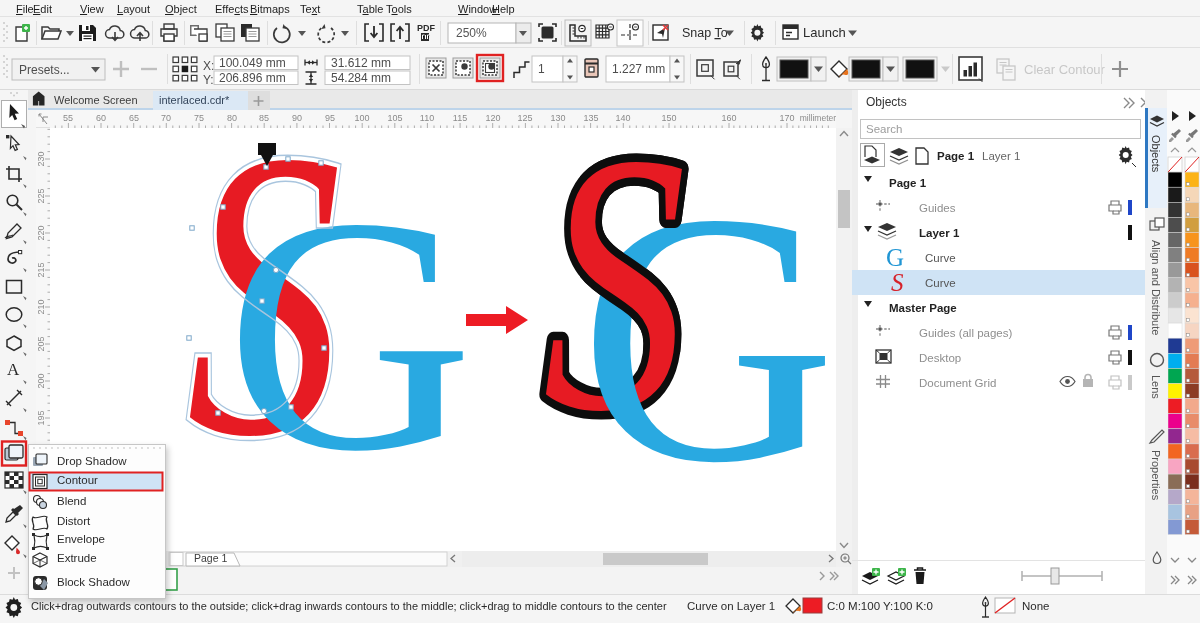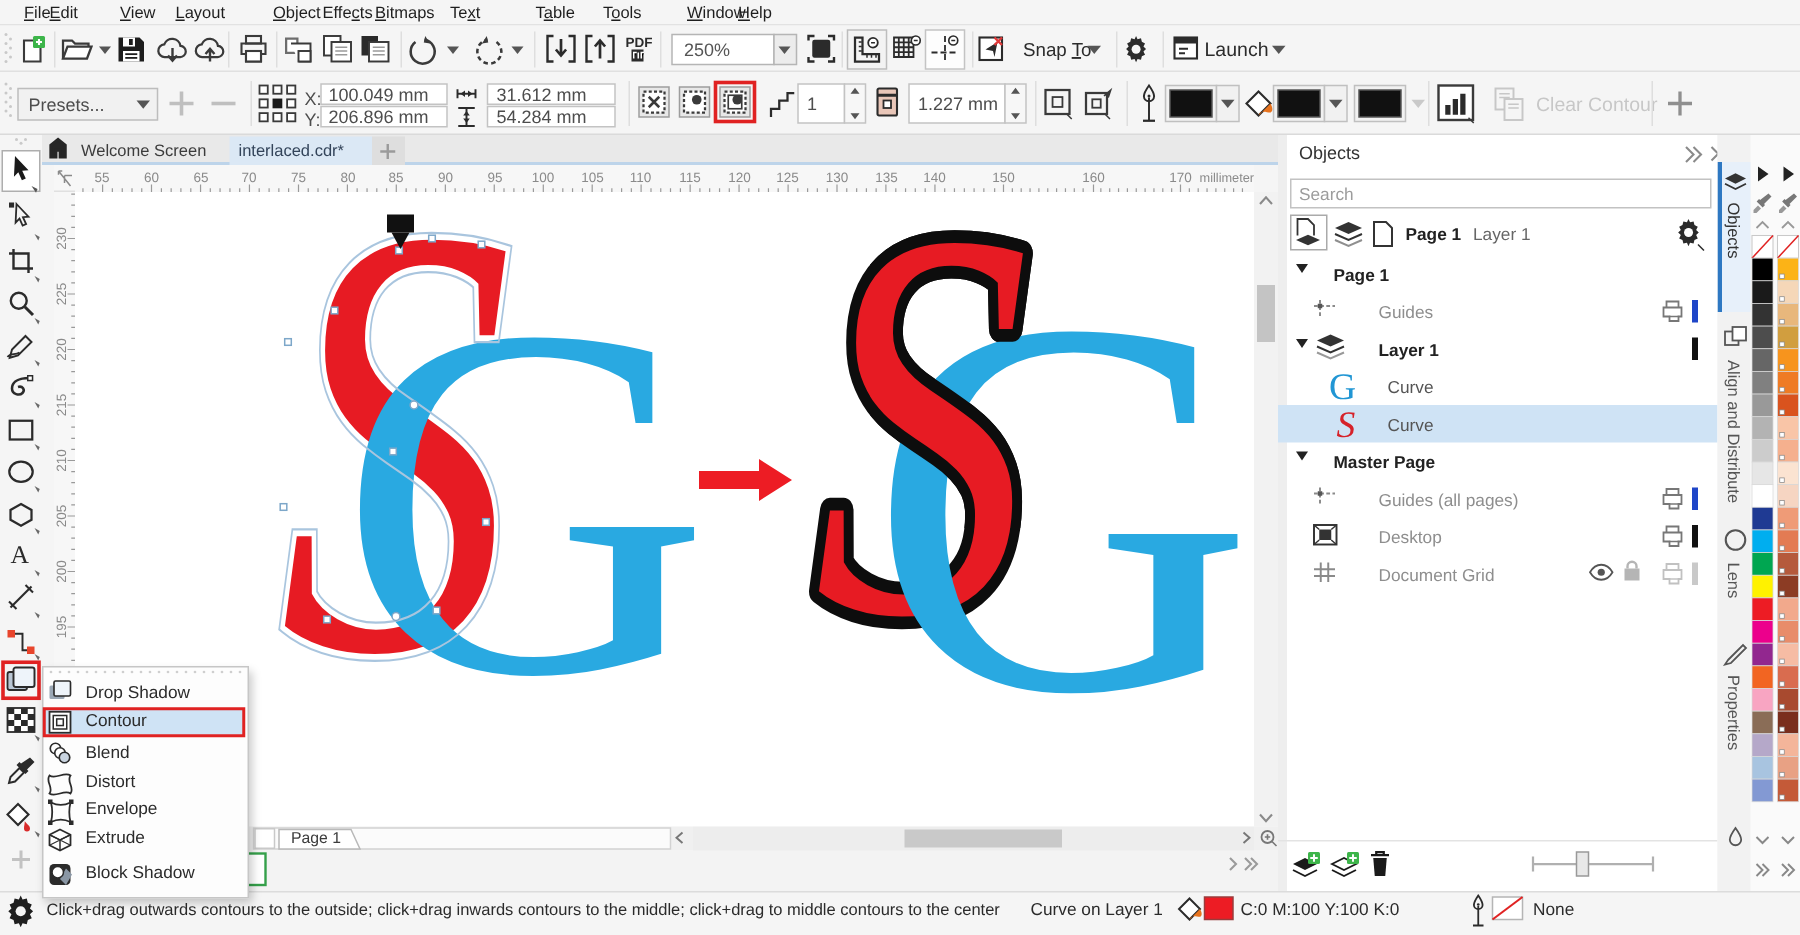--- a/index.html
+++ b/index.html
@@ -10,26 +10,26 @@
 svg{display:block}
 </style></head>
 <body>
 
 <div class="bar sep" style="top:0;height:17px"></div>
 <div style="position:absolute;top:2.5px;left:0;width:948px;height:14px;font-size:11px;color:#1e1e1e">
 <span class="abs" style="left:16px"><u>F</u>ile</span>
 <span class="abs" style="left:33px"><u>E</u>dit</span>
 <span class="abs" style="left:80px"><u>V</u>iew</span>
 <span class="abs" style="left:117px"><u>L</u>ayout</span>
-<span class="abs" style="left:182px"><u>O</u>bject</span>
+<span class="abs" style="left:165px"><u>O</u>bject</span>
 <span class="abs" style="left:215px">Effe<u>c</u>ts</span>
 <span class="abs" style="left:250px"><u>B</u>itmaps</span>
 <span class="abs" style="left:300px">Te<u>x</u>t</span>
 <span class="abs" style="left:357px">T<u>a</u>ble</span>
-<span class="abs" style="left:402px">T<u>o</u>ols</span>
+<span class="abs" style="left:386px">T<u>o</u>ols</span>
 <span class="abs" style="left:458px"><u>W</u>indow</span>
 <span class="abs" style="left:492px"><u>H</u>elp</span>
 </div>
 
 <div class="bar" style="top:17px;height:31px;border-bottom:1px solid #e0e0e0"></div>
 <svg id="toolbar" class="abs" style="left:0;top:17px" width="1200" height="31" viewBox="0 0 1200 31">
 <defs>
 <g id="docpage">
         <path d="M0 0h8l4 4v12H0z" fill="#fff" stroke="#3a3a3a" stroke-width="1.3"></path>
       </g>

